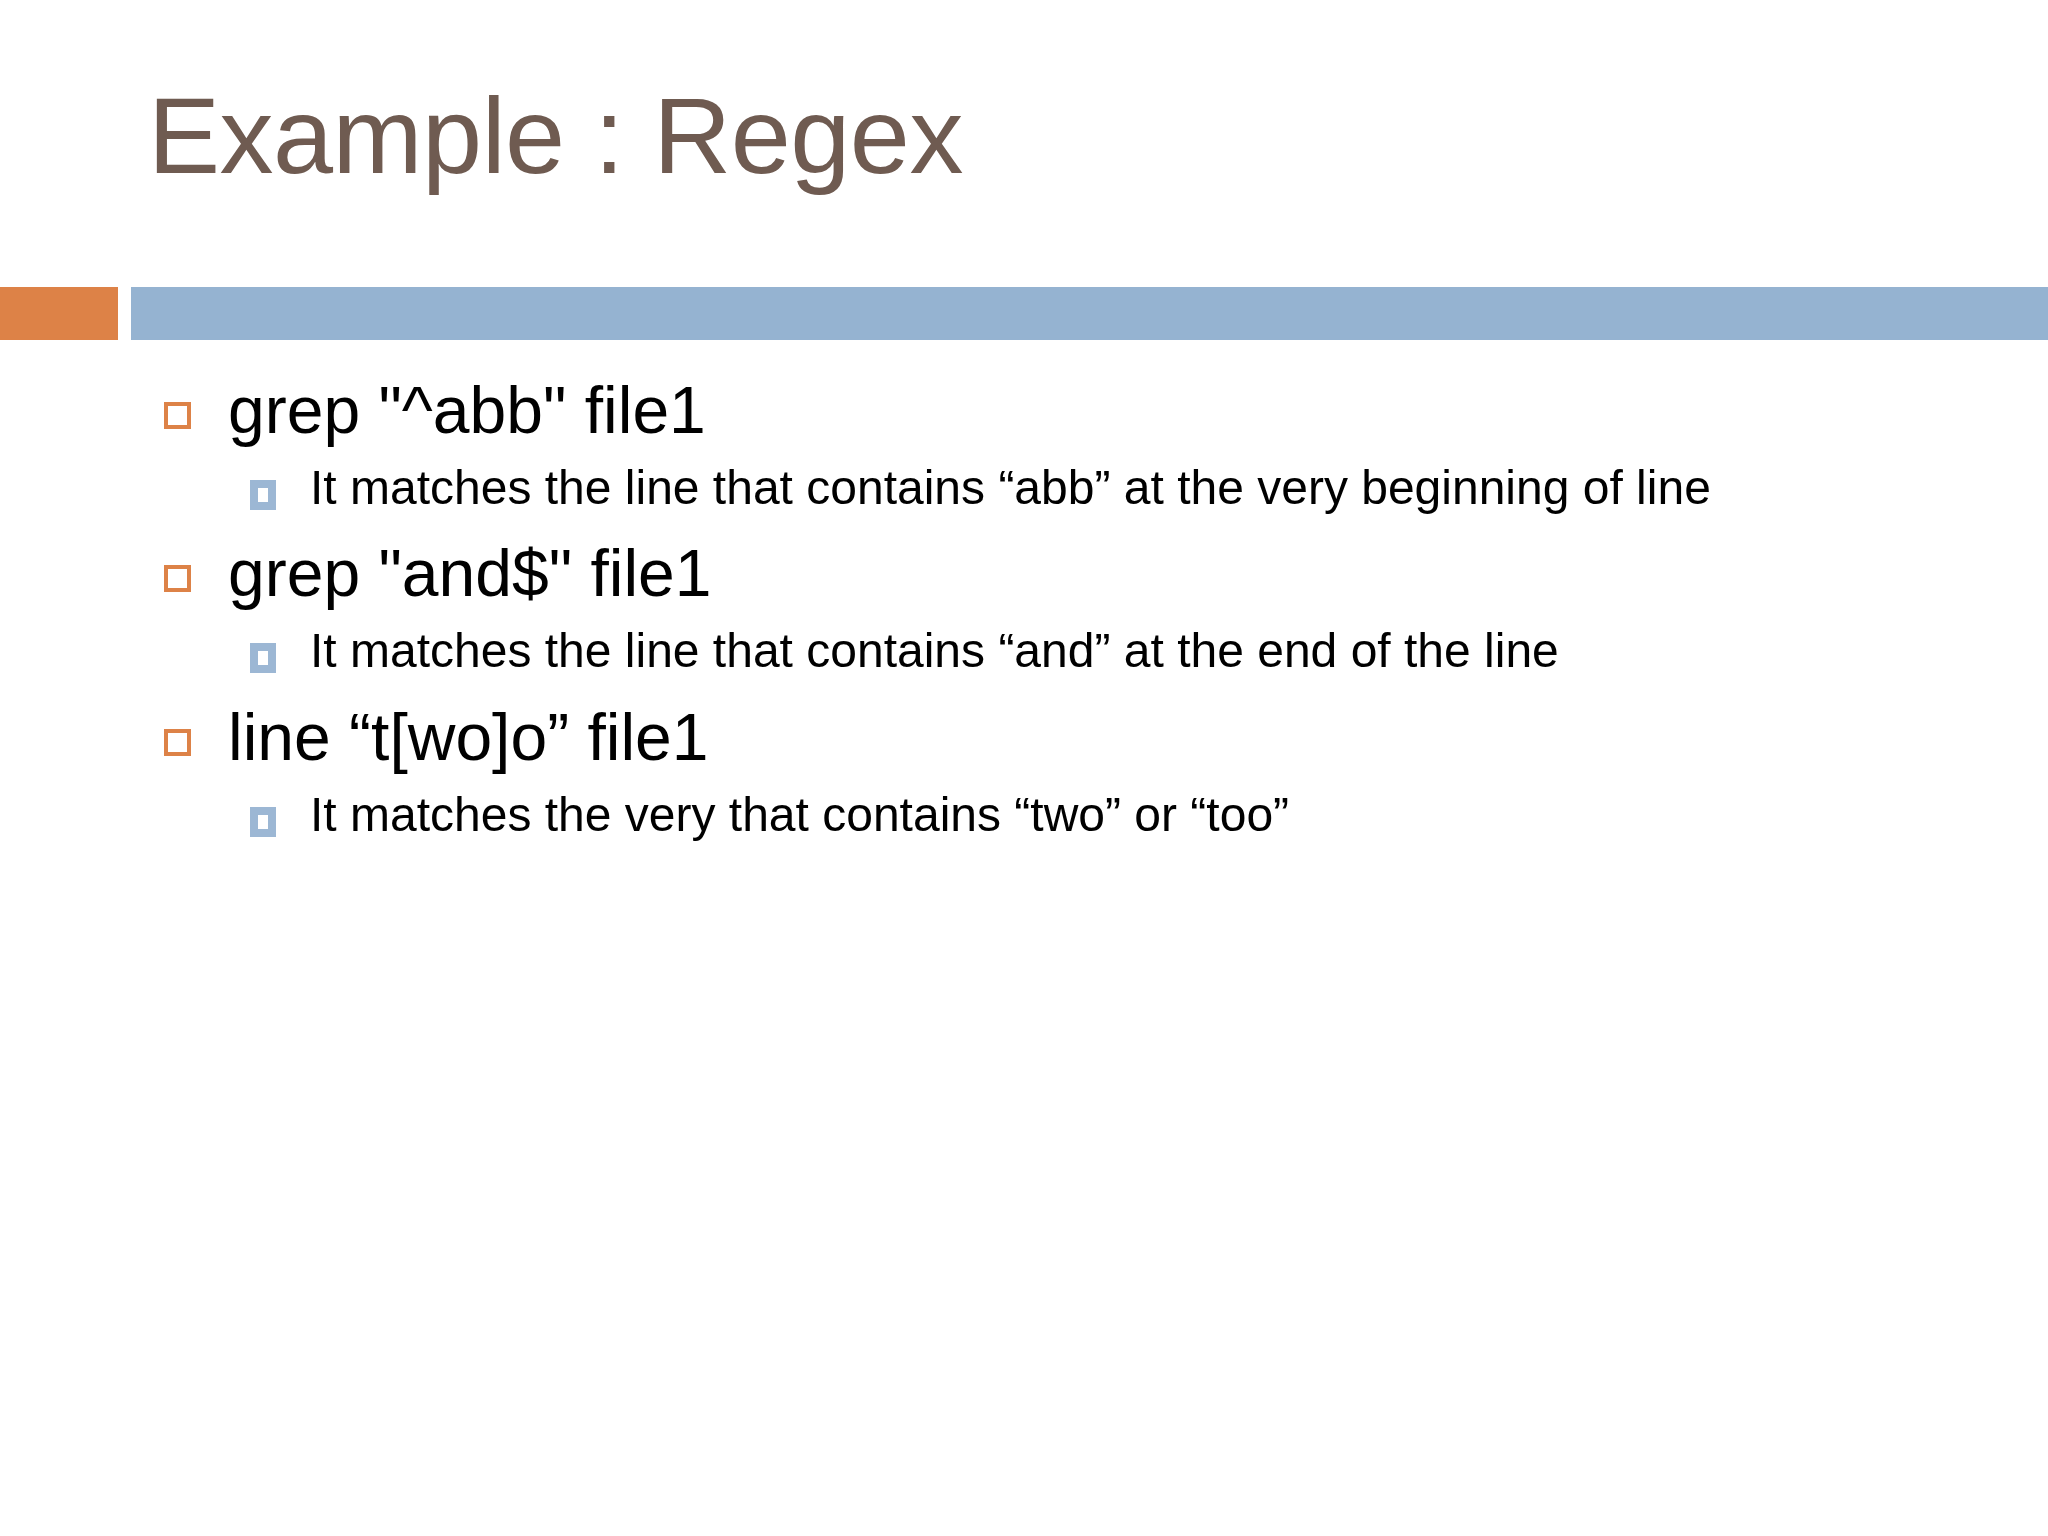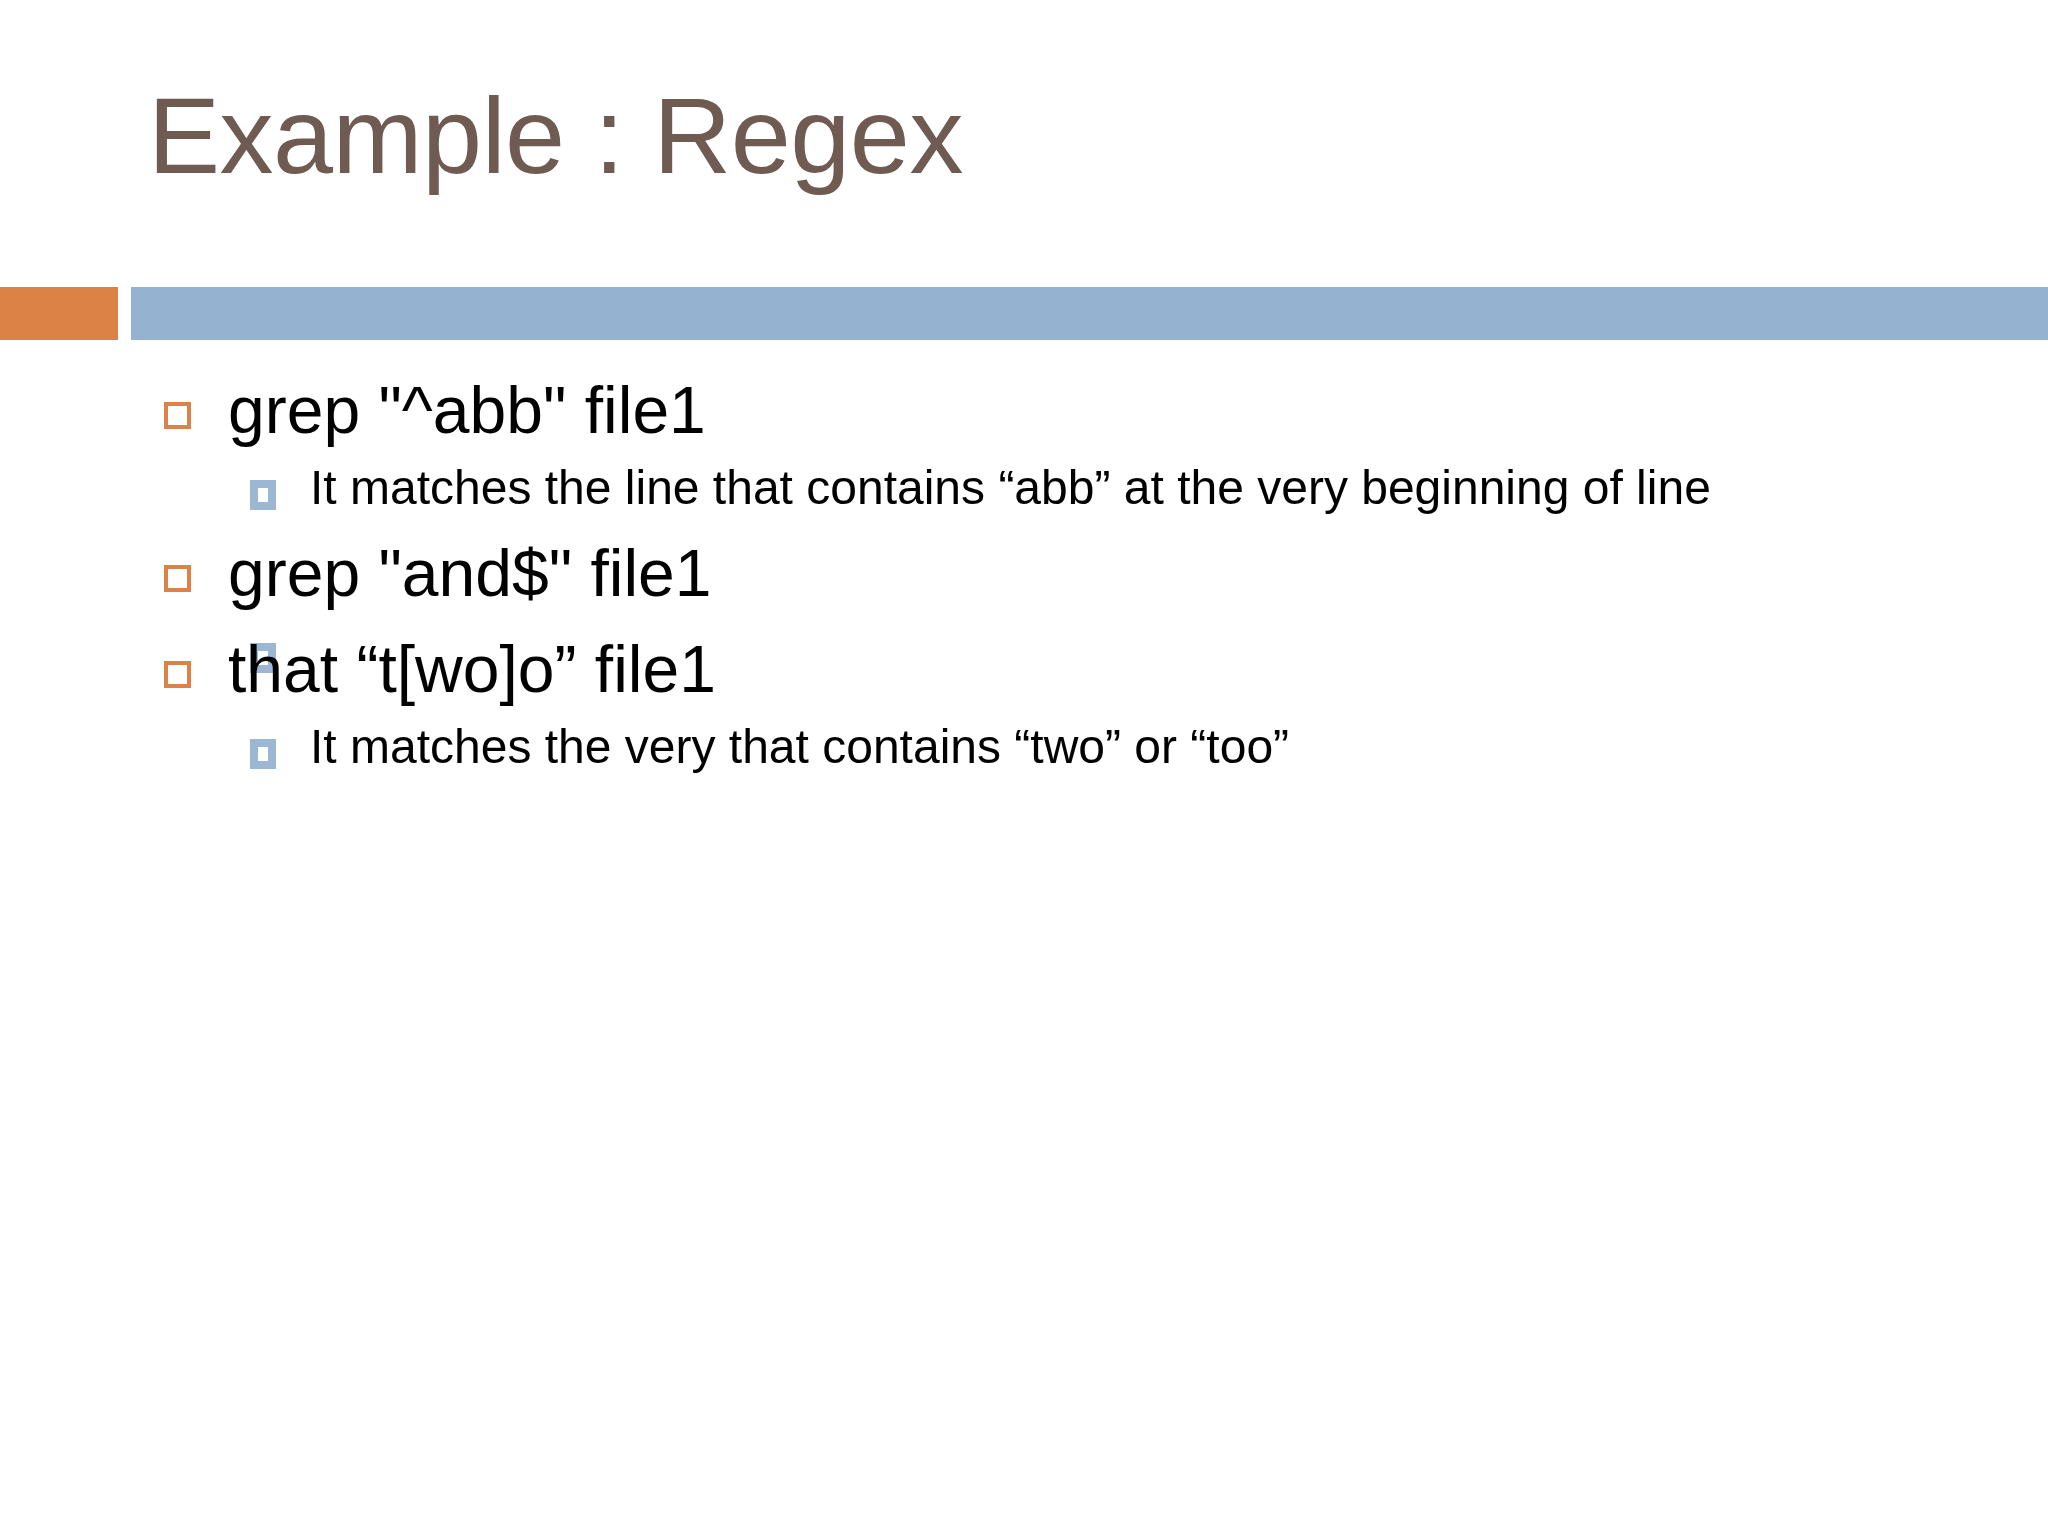--- a/index.html
+++ b/index.html
@@ -135,25 +135,26 @@
       <span class="bullet"></span>
       <span class="text">It matches the line that contains “abb” at the very beginning of line</span>
     </div>
 
     <div class="lvl1">
       <span class="bullet"></span>
       <span class="text">grep "and$" file1</span>
     </div>
     <div class="lvl2">
       <span class="bullet"></span>
+      <span class="text">It matches the line that contains “and” at the end of the line</span>
     </div>
 
     <div class="lvl1">
       <span class="bullet"></span>
-      <span class="text">that “t[wo]o” file1</span>
+      <span class="text">line “t[wo]o” file1</span>
     </div>
     <div class="lvl2">
       <span class="bullet"></span>
       <span class="text">It matches the very that contains “two” or “too”</span>
     </div>
 
   </div>
 </div>
 
 </body></html>

